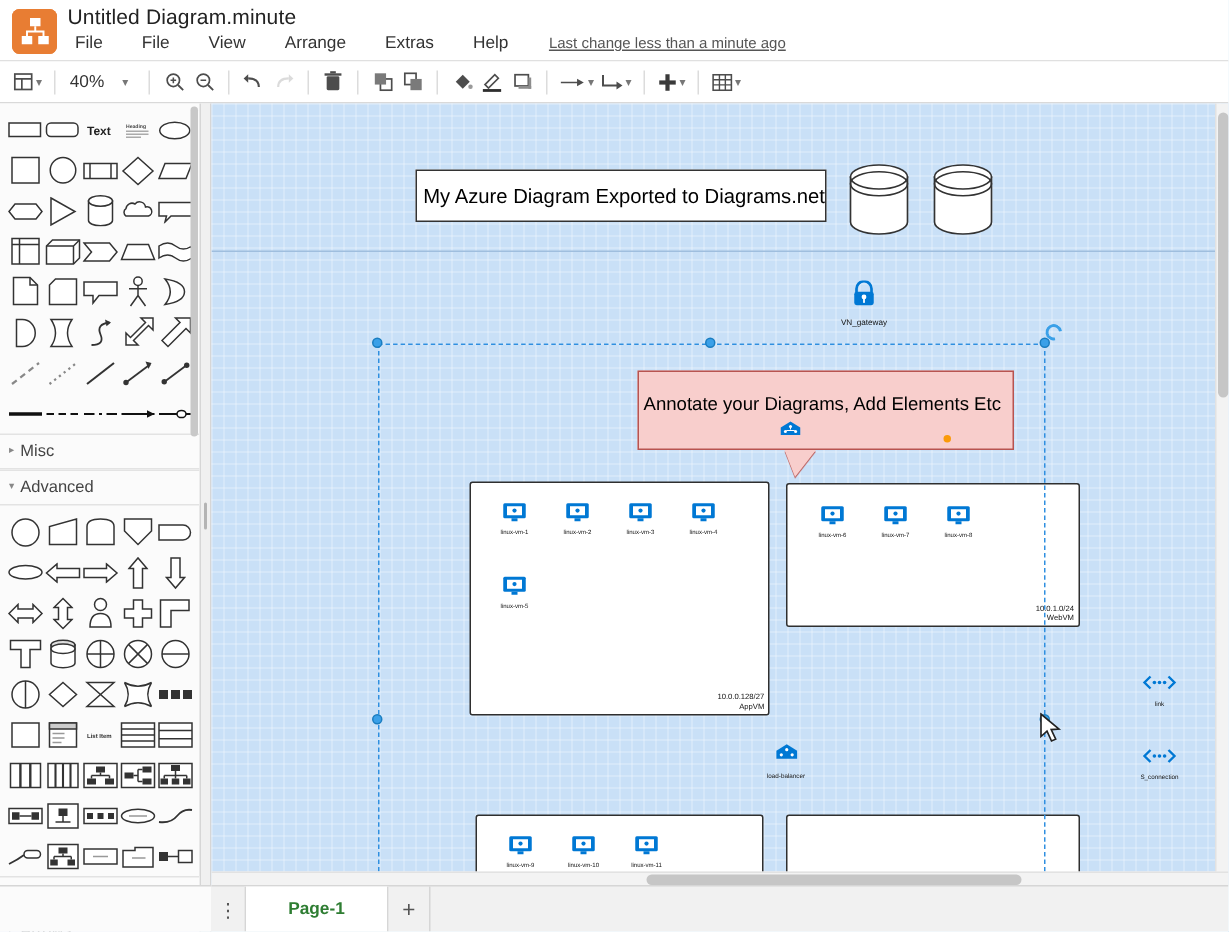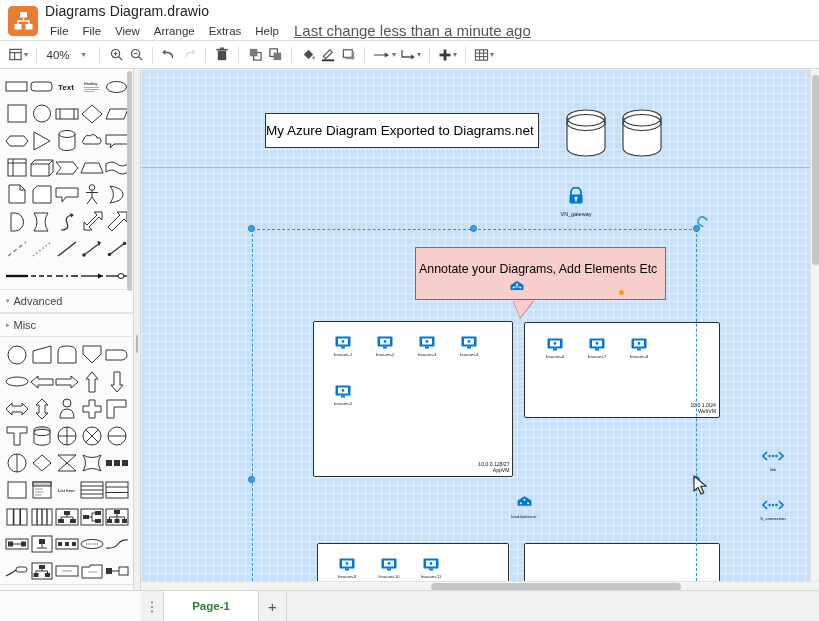--- a/index.html
+++ b/index.html
@@ -22,26 +22,26 @@
     position: absolute; left: 8px; top: 6px; width: 30px; height: 30px;
     background: #e87d33; border-radius: 5px;
   }
   .logo svg { display:block; }
   .doctitle {
     position: absolute; left: 45px; top: 3px;
     font-size: 14px; color: #222; letter-spacing: .1px;
   }
   .menubar {
     position: absolute; left: 43px; top: 22px;
-    display: flex; align-items: center; gap: 0px;
+    display: flex; align-items: center; gap: 12px;
     font-size: 11.5px; color: #333;
   }
   .menuitem { padding: 1px 7px; cursor: default; }
   .lastchange {
-    margin-left: 8px; font-size: 15px; color: #555;
+    margin-left: 8px; font-size: 10px; color: #555;
     text-decoration: underline; cursor: pointer;
   }
 
   
   .toolbar {
     position: absolute; left: 0; top: 41px; width: 819px; height: 28px;
     background: #ffffff; border-bottom: 1px solid #d9d9d9;
     display: flex; align-items: center; padding-left: 6px;
   }
   .tb-btn {
@@ -101,32 +101,32 @@
     background-size: 8px 8px;
     overflow: hidden;
   }
   
   .pagebreak {
     position: absolute; left: 0; top: 98px; width: 678px; height: 0;
     border-top: 1px solid #9fbede;
   }
 
   .title-box {
-    position: absolute; left: 124px; top: 44px; width: 274px; height: 35px;
+    position: absolute; left: 136px; top: 44px; width: 274px; height: 35px;
     background: #ffffff; border: 1px solid #333333;
-    display: flex; align-items: center; justify-content: flex-start;
+    display: flex; align-items: center; justify-content: flex-end;
     font-size: 13.5px; color: #000;
   }
   .cyl { position: absolute; }
 
   .vnet-gw { position: absolute; left: 415px; top: 118px; width: 40px; text-align: center; }
   .vnet-gw .lbl { font-size: 3.4px; color: #111; margin-top: 1px; transform: scale(1.6); }
 
   .annot {
-    position: absolute; left: 274px; top: 178px; width: 251px; height: 53px;
+    position: absolute; left: 284px; top: 178px; width: 251px; height: 53px;
     background: #f8cecc; border: 1px solid #b85450;
   }
   .annot .atext {
     position: absolute; left: 3px; top: 14px; width: 248px;
     font-size: 12.4px; color: #000; white-space: nowrap;
   }
   .annot .tail {
     position: absolute; left: 97px; top: 52px; width: 0; height: 0;
     border-left: 7px solid transparent; border-right: 14px solid transparent;
     border-top: 18px solid #f8cecc;
@@ -216,21 +216,21 @@
   <div class="titlebar">
     <div class="logo">
       <svg width="30" height="30" viewBox="0 0 30 30">
         <rect x="0" y="0" width="30" height="30" rx="5" fill="#e87d33"></rect>
         <rect x="12" y="6" width="7" height="5.5" fill="#fff"></rect>
         <rect x="6.5" y="18" width="7" height="5.5" fill="#fff"></rect>
         <rect x="17.5" y="18" width="7" height="5.5" fill="#fff"></rect>
         <path d="M15.5 11.5 L15.5 15 L10 15 L10 18 M15.5 15 L21 15 L21 18" stroke="#fff" stroke-width="1.3" fill="none"></path>
       </svg>
     </div>
-    <div class="doctitle">Diagrams Diagram.drawio</div>
+    <div class="doctitle">Untitled Diagram.minute</div>
     <div class="menubar">
       <div class="menuitem">File</div>
       <div class="menuitem">File</div>
       <div class="menuitem">View</div>
       <div class="menuitem">Arrange</div>
       <div class="menuitem">Extras</div>
       <div class="menuitem">Help</div>
       <div class="lastchange">Last change less than a minute ago</div>
     </div>
   </div>
@@ -580,26 +580,26 @@
         </div>
       <div class="shape-cell">
           <svg width="24" height="10">
             <line x1="1" y1="5" x2="23" y2="5" stroke="#111" stroke-width="1.3"></line>
             <ellipse cx="16" cy="5" rx="3" ry="2.4" fill="#fff" stroke="#111"></ellipse>
           </svg>
         </div>
     </div>
 
     <div class="palette-header">
+      <span class="tri">▸</span>
+      <span>Misc</span>
+    </div>
+    <div class="palette-header">
       <span class="tri">▾</span>
       <span>Advanced</span>
-    </div>
-    <div class="palette-header">
-      <span class="tri">▸</span>
-      <span>Misc</span>
     </div>
 
     <div class="shape-grid">
       <div class="shape-cell">
           <svg width="22" height="20">
             <circle cx="11" cy="10" r="9" fill="#fff" stroke="#333"></circle>
           </svg>
         </div>
       <div class="shape-cell">
           <svg width="22" height="19">

